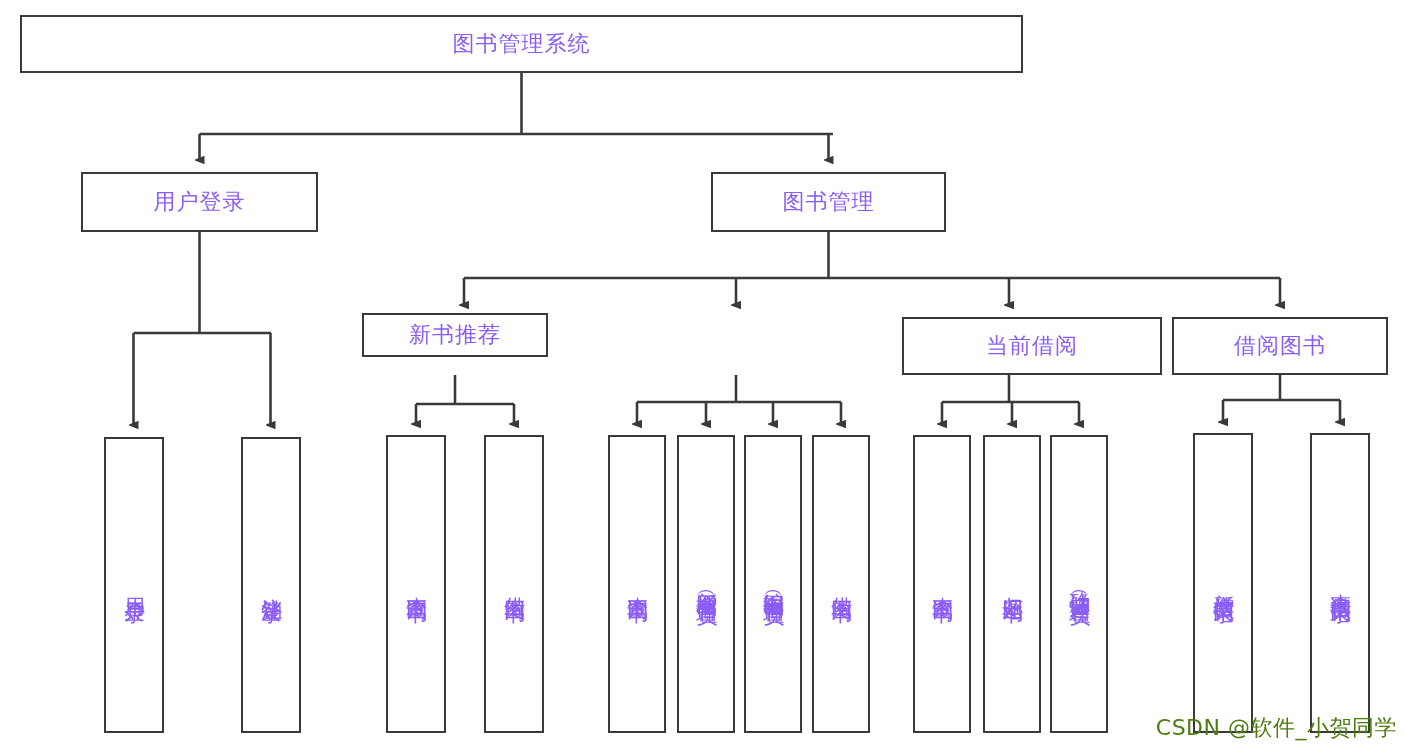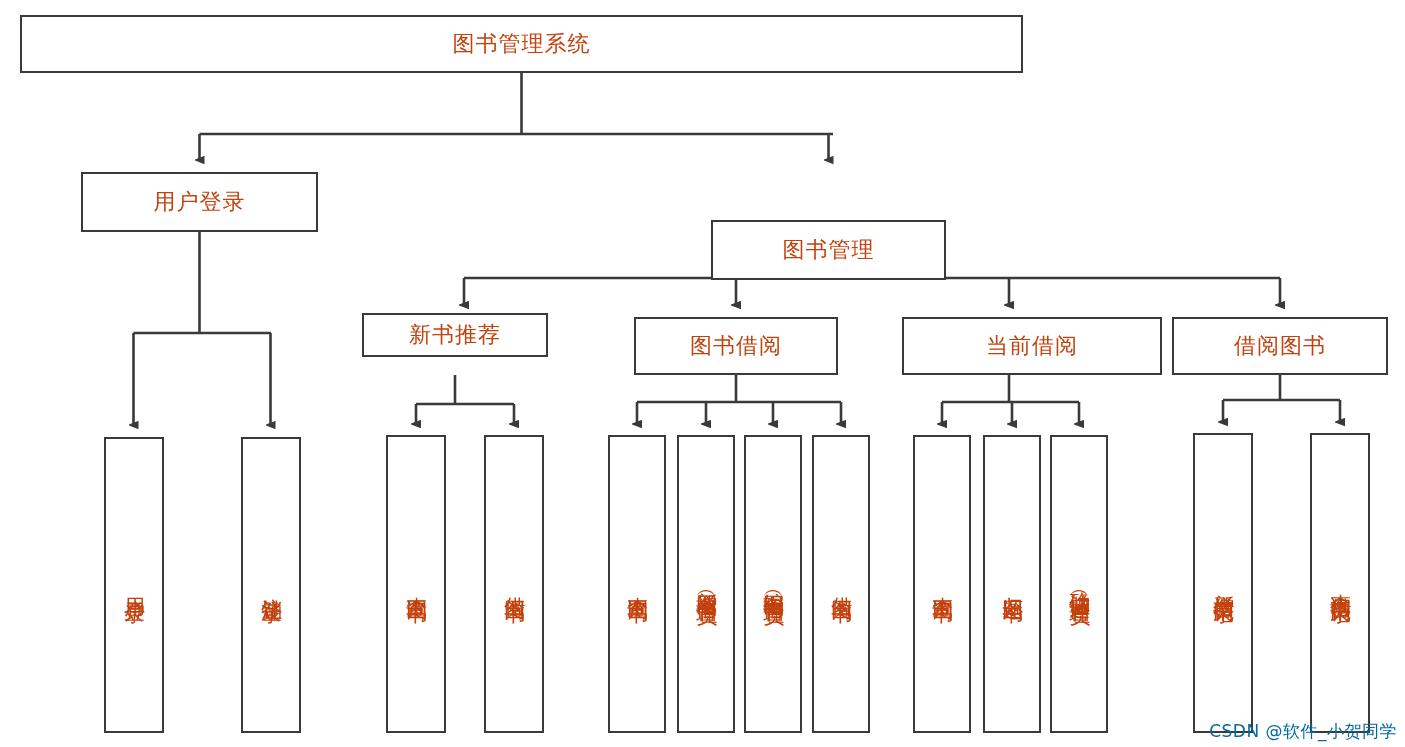--- a/index.html
+++ b/index.html
@@ -23,21 +23,21 @@
     pointer-events:none;
   }
   .node{
     position:absolute;
     box-sizing:border-box;
     background:#ffffff;
     border:2.5px solid #3a3a3a;
     display:flex;
     align-items:center;
     justify-content:center;
-    color:#c2410c;
+    color:#8b5cf6;
     z-index:2;
   }
   .node-h{
     font-size:22px;
     letter-spacing:1px;
     line-height:1.2;
     white-space:nowrap;
   }
   .node-v{
     writing-mode:vertical-rl;
@@ -50,22 +50,22 @@
   }
   .node-v .vlabel{
     writing-mode:vertical-rl;
     text-orientation:upright;
     display:block;
   }
   .watermark{
     position:absolute;
     right:8px;
     bottom:4px;
-    font-size:17px;
-    color:#0369a1;
+    font-size:22px;
+    color:#4d7c0f;
     white-space:nowrap;
     z-index:5;
     letter-spacing:0.5px;
   }
 </style>
 </head>
 <body>
 
 <div id="diagram-root">
 
@@ -119,29 +119,26 @@
     </g>
   </svg>
 
   <div class="node node-h" style="left:20px;top:15px;width:1003px;height:58px;">
     <span>图书管理系统</span>
   </div>
 
   <div class="node node-h" style="left:81px;top:172px;width:237px;height:60px;">
     <span>用户登录</span>
   </div>
-  <div class="node node-h" style="left:711px;top:172px;width:235px;height:60px;margin-top:48px;">
+  <div class="node node-h" style="left:711px;top:172px;width:235px;height:60px;">
     <span>图书管理</span>
   </div>
 
   <div class="node node-h" style="left:362px;top:313px;width:186px;height:44px;">
     <span>新书推荐</span>
-  </div>
-  <div class="node node-h" style="left:634px;top:317px;width:204px;height:58px;">
-    <span>图书借阅</span>
   </div>
   <div class="node node-h" style="left:902px;top:317px;width:260px;height:58px;">
     <span>当前借阅</span>
   </div>
   <div class="node node-h" style="left:1172px;top:317px;width:216px;height:58px;">
     <span>借阅图书</span>
   </div>
 
   <div class="node node-v" style="left:104px;top:437px;width:60px;height:296px;">
     <span class="vlabel">用户登录</span>

